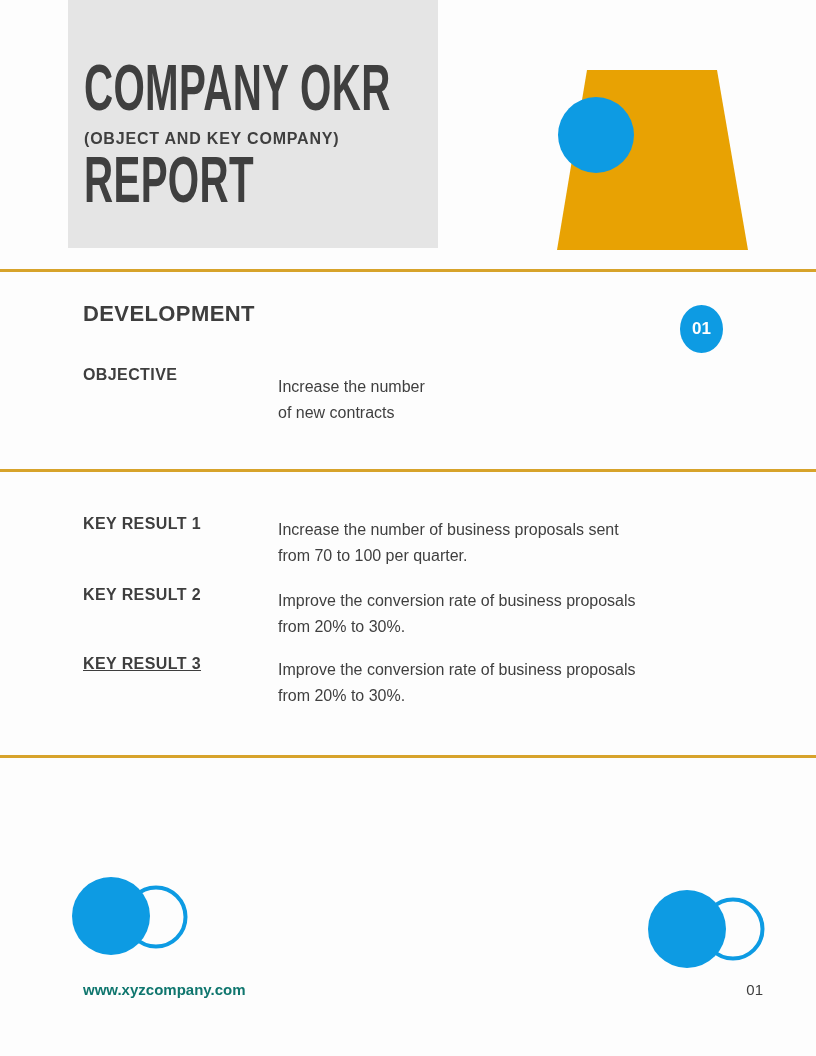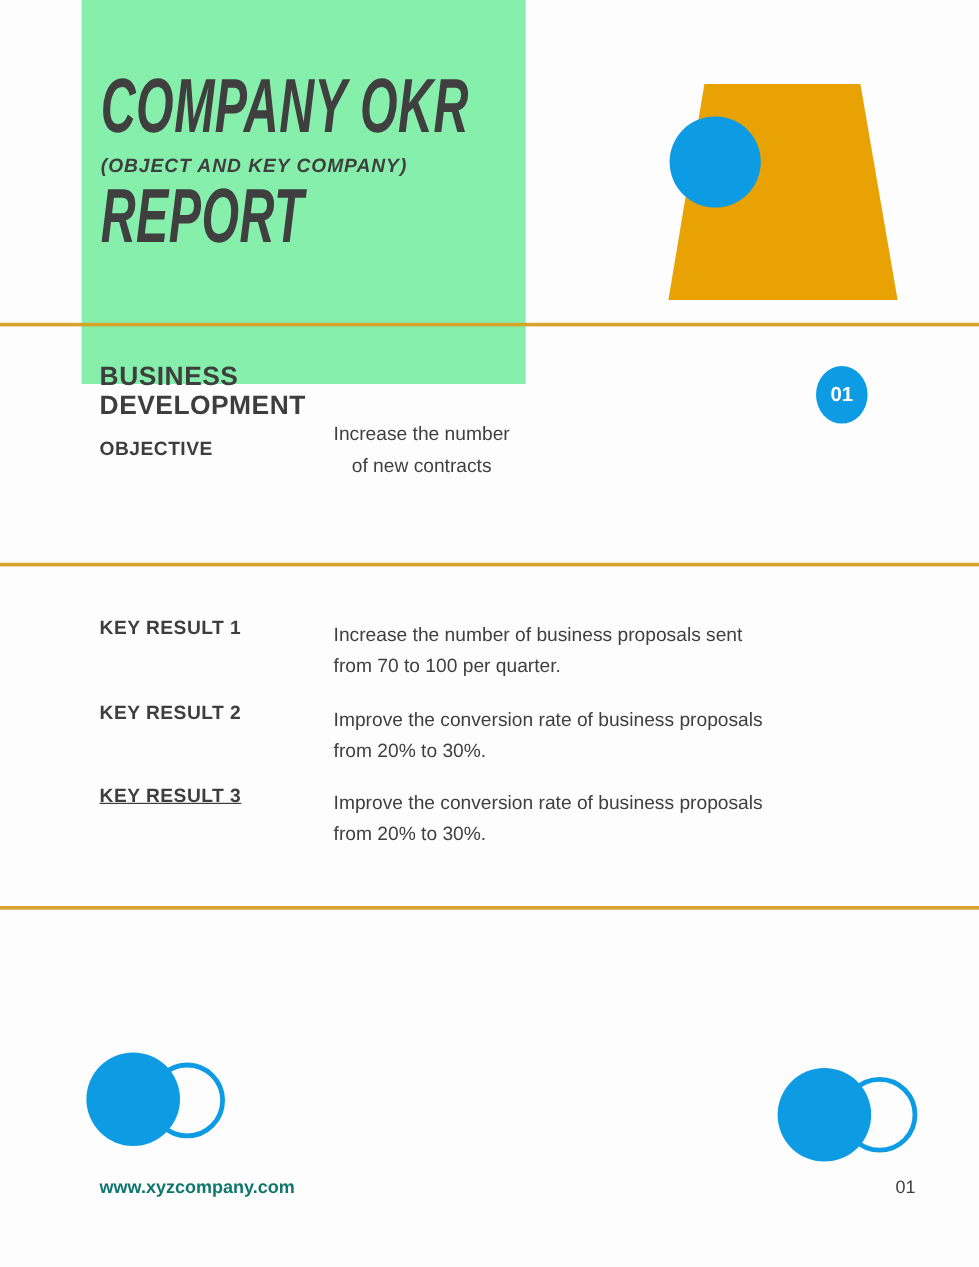--- a/index.html
+++ b/index.html
@@ -16,23 +16,22 @@
     background: #FDFDFD;
     overflow: hidden;
     color: #3F3F3F;
   }
   
   .header-banner {
     position: absolute;
     left: 68px;
     top: 0;
     width: 370px;
-    height: 320px;
-    background: #86efac;
-    font-style: italic;
+    height: 248px;
+    background: #e5e5e5;
   }
   .header-title {
     position: absolute;
     left: 16px;
     display: inline-block;
     font-weight: bold;
     font-size: 64px;
     line-height: 64px;
     color: #3F3F3F;
     white-space: nowrap;
@@ -105,21 +104,21 @@
   }
   .row-text {
     position: absolute;
     left: 278px;
     font-size: 16px;
     line-height: 25.5px;
     color: #3F3F3F;
     white-space: nowrap;
   }
   .lbl-objective { top: 366px; }
-  .txt-objective { top: 350px; text-align: center; }
+  .txt-objective { top: 374px; }
   .lbl-kr1 { top: 515px; }
   .txt-kr1 { top: 517px; }
   .lbl-kr2 { top: 586px; text-align: center; }
   .txt-kr2 { top: 588px; }
   .lbl-kr3 { top: 655px; text-decoration: underline; }
   .txt-kr3 { top: 657px; }
   
   .footer-logo { position: absolute; }
   .footer-logo.left  { left: 68px;  top: 875px; }
   .footer-logo.right { left: 645px; top: 887px; }
@@ -155,21 +154,20 @@
   <svg class="header-decoration" width="220" height="192" viewBox="0 0 220 192">
     <polygon points="47,10 177,10 208,190 17,190" fill="#E8A203"></polygon>
     <circle cx="56" cy="75" r="38" fill="#0D9BE3"></circle>
   </svg>
 
   <div class="divider d1"></div>
   <div class="divider d2"></div>
   <div class="divider d3"></div>
 
   <div class="section-heading">
-    <div>BUSINESS</div>
     <div>DEVELOPMENT</div>
   </div>
   <div class="number-badge">
     <span>01</span>
   </div>
 
   <div class="row-label lbl-objective">OBJECTIVE</div>
   <div class="row-text txt-objective">
     <div>Increase the number</div>
     <div>of new contracts</div>

